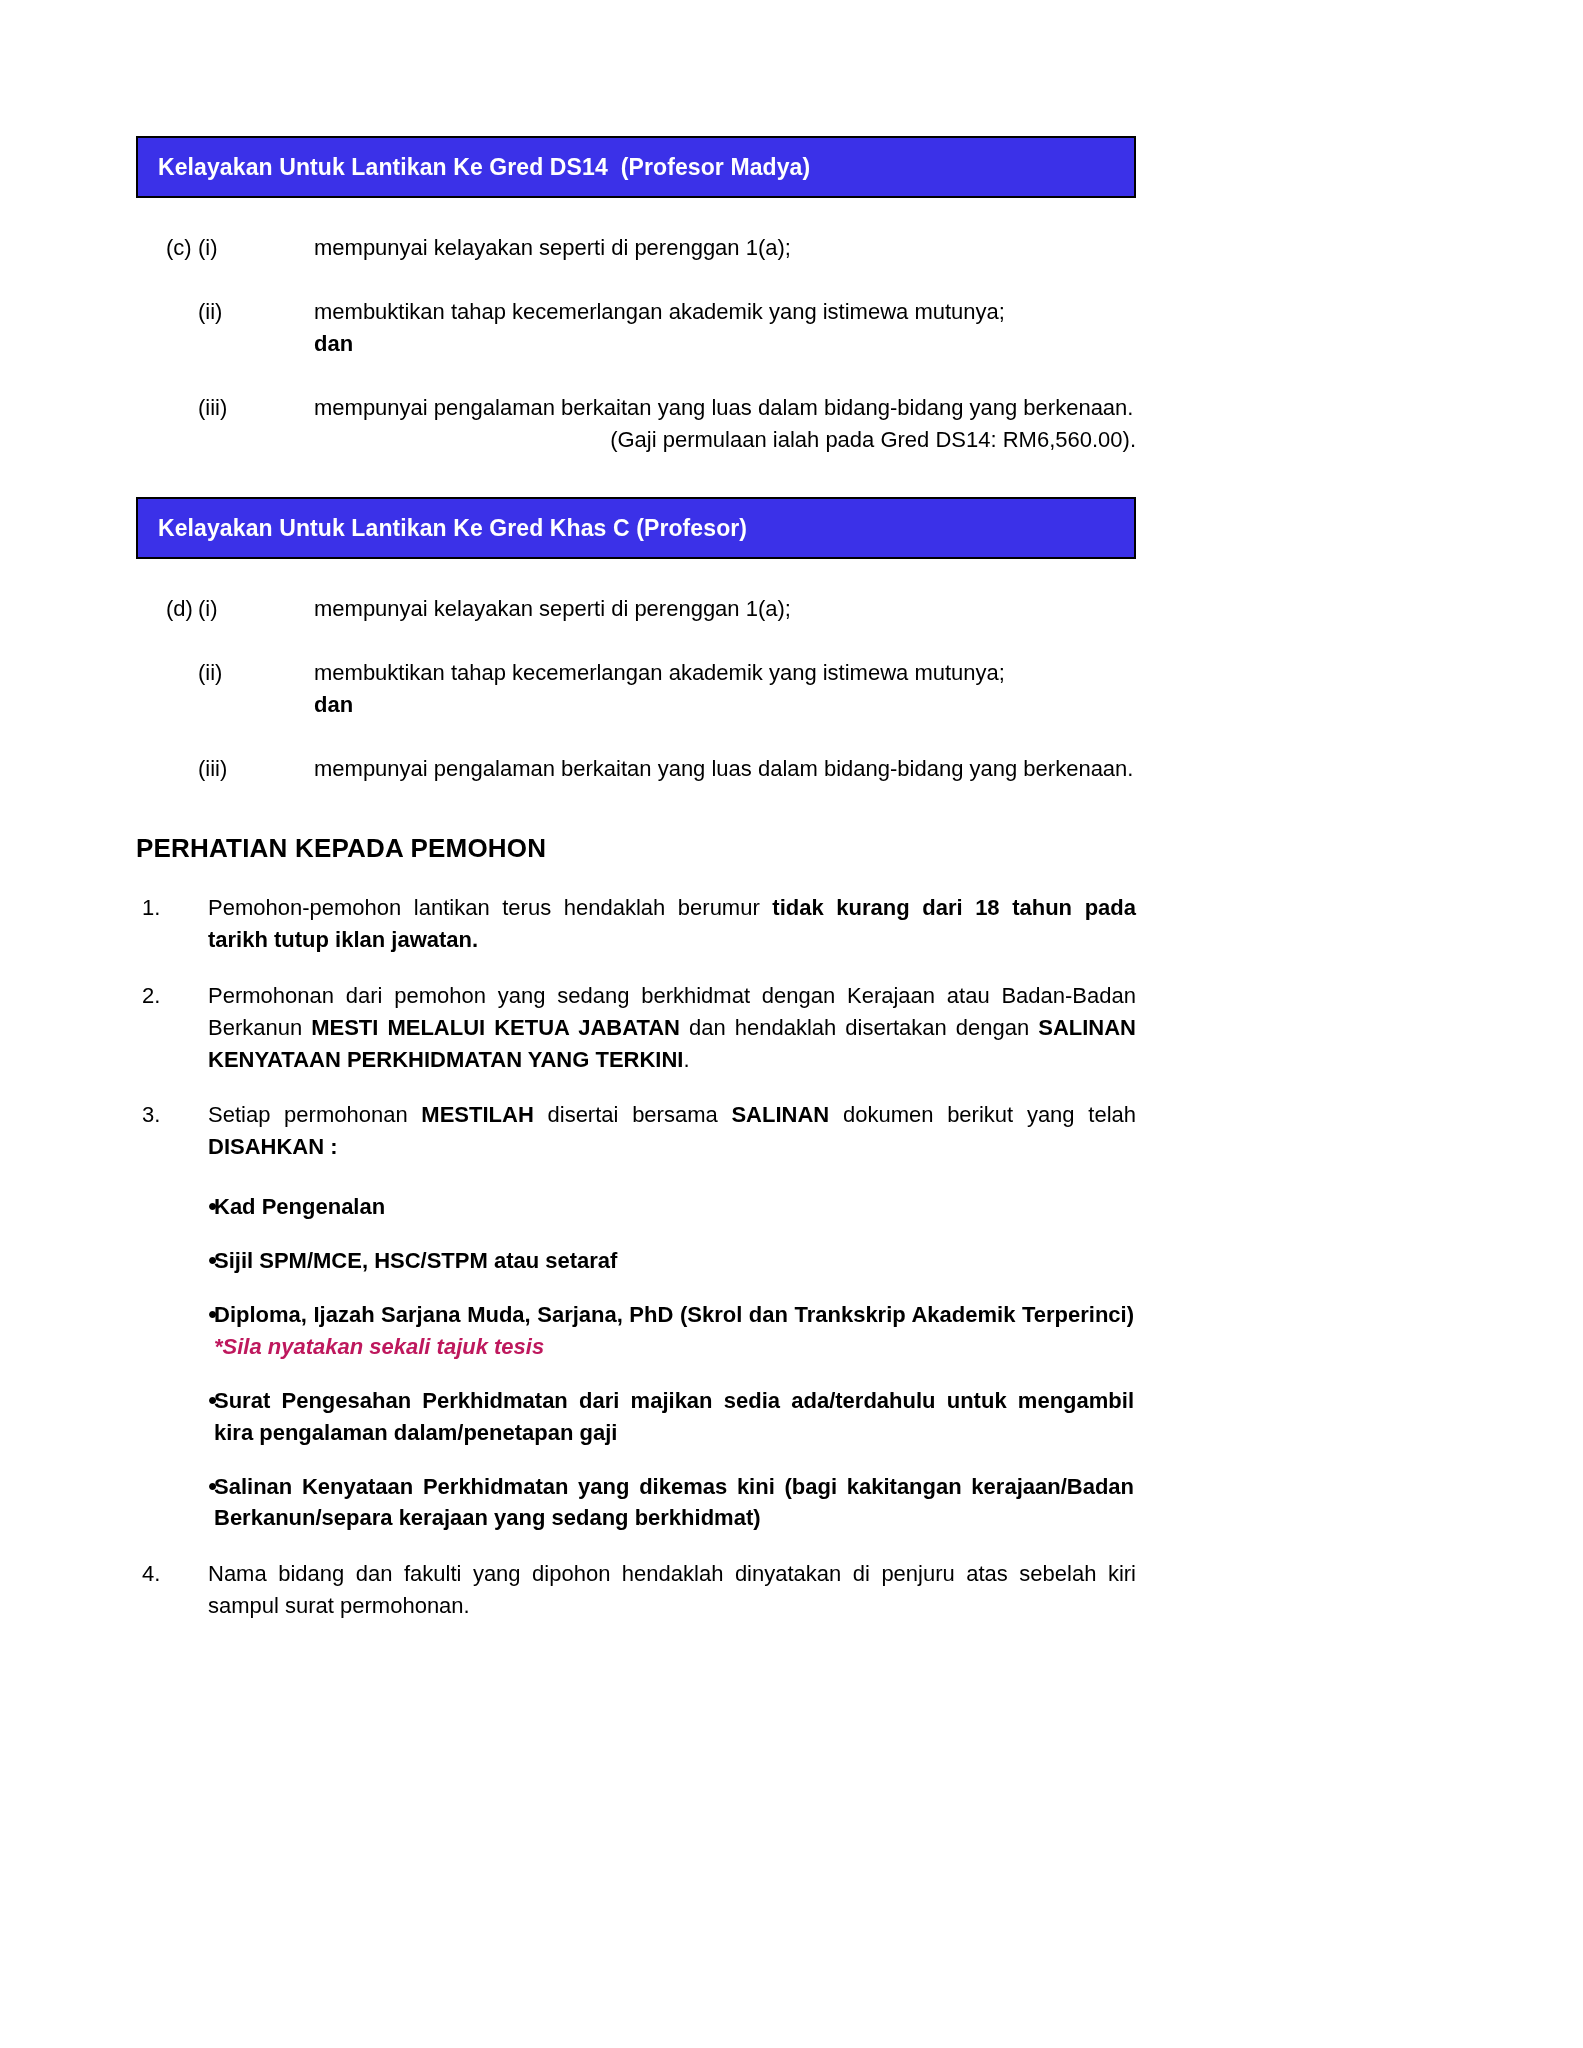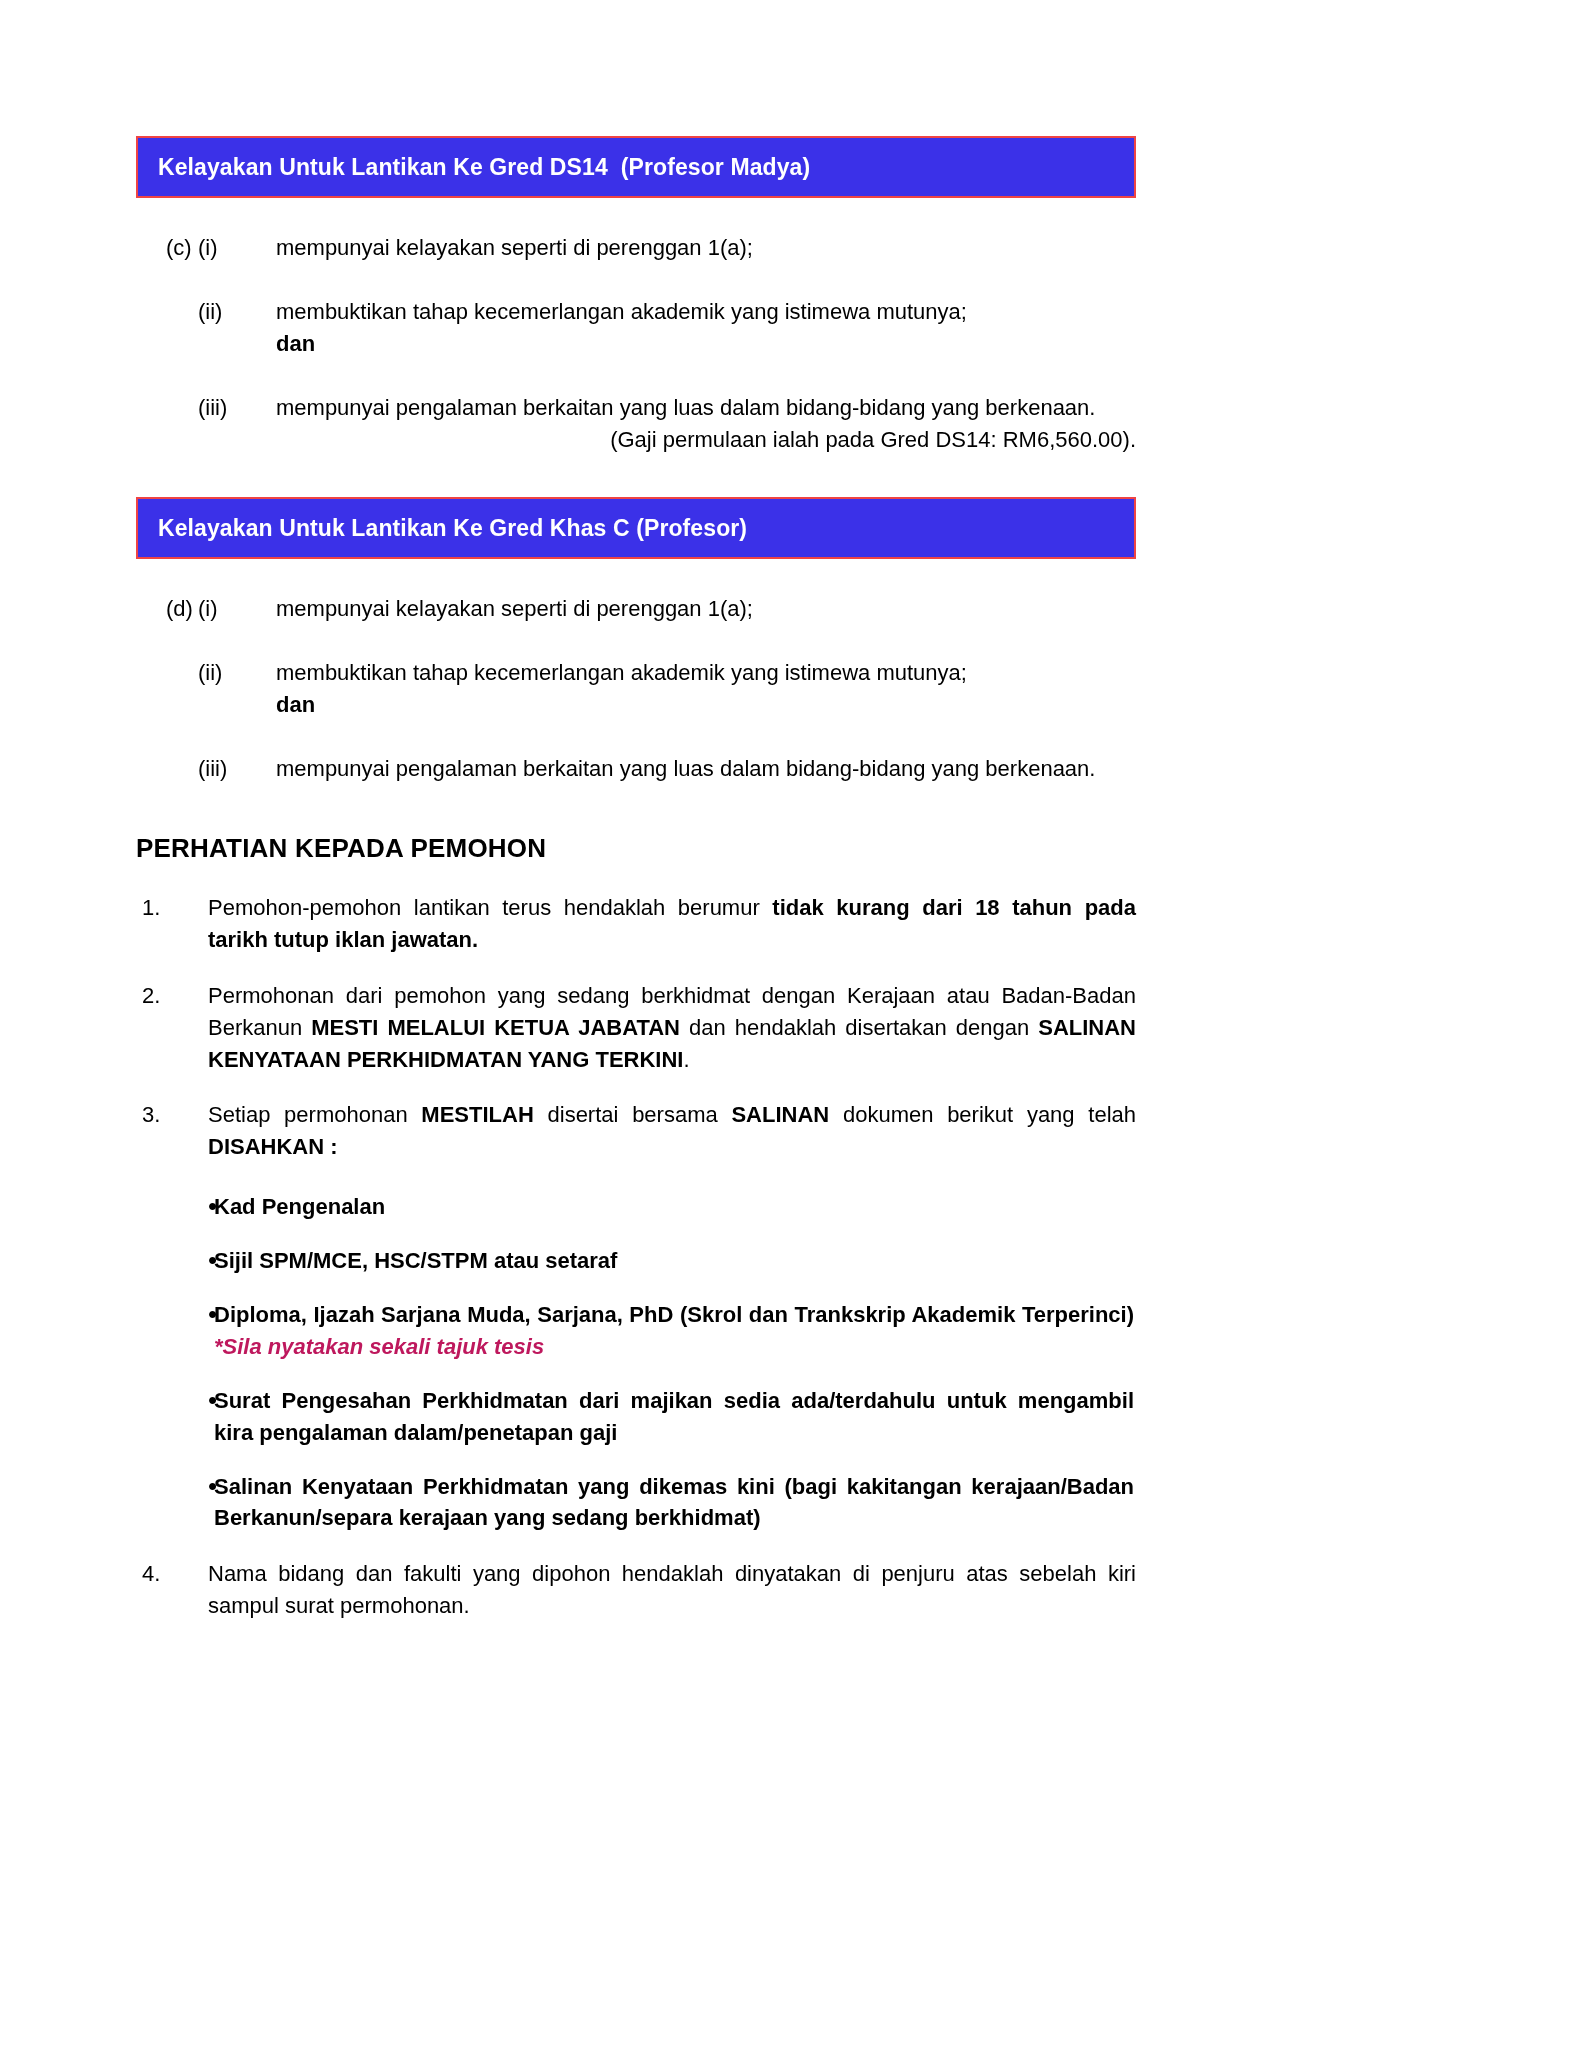--- a/index.html
+++ b/index.html
@@ -22,21 +22,21 @@
   .content {
     position: absolute;
     left: 136px;
     top: 0;
     width: 1000px;
   }
 
   
   .banner {
     background: #3b31e8;
-    border: 2px solid #ef4444;
+    border: 2px solid #000000;
     box-sizing: border-box;
     height: 62px;
     display: flex;
     align-items: center;
     padding-left: 20px;
     margin: 0;
   }
   .banner-title {
     color: #ffffff;
     font-size: 23px;
@@ -62,20 +62,21 @@
   }
   .clause-roman {
     width: 78px;
     flex: 0 0 78px;
     text-align: left;
   }
   .clause-body {
     flex: 1 1 auto;
     text-align: justify;
     text-justify: inter-word;
+    margin-left: 38px;
   }
   .clause-body.nojust { text-align: left; }
   .bold { font-weight: bold; }
 
   
   .notice-heading {
     font-size: 26px;
     font-weight: bold;
     letter-spacing: 0.2px;
   }

